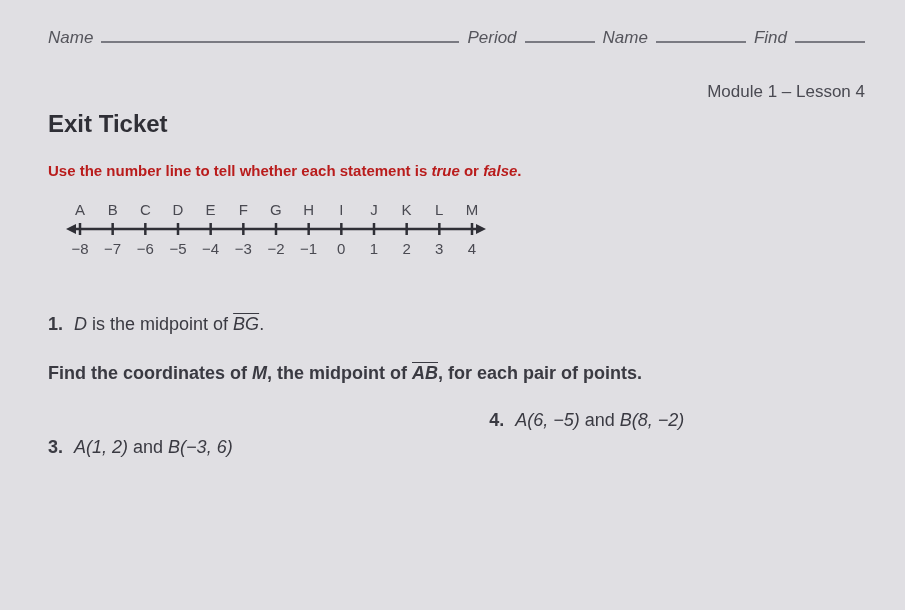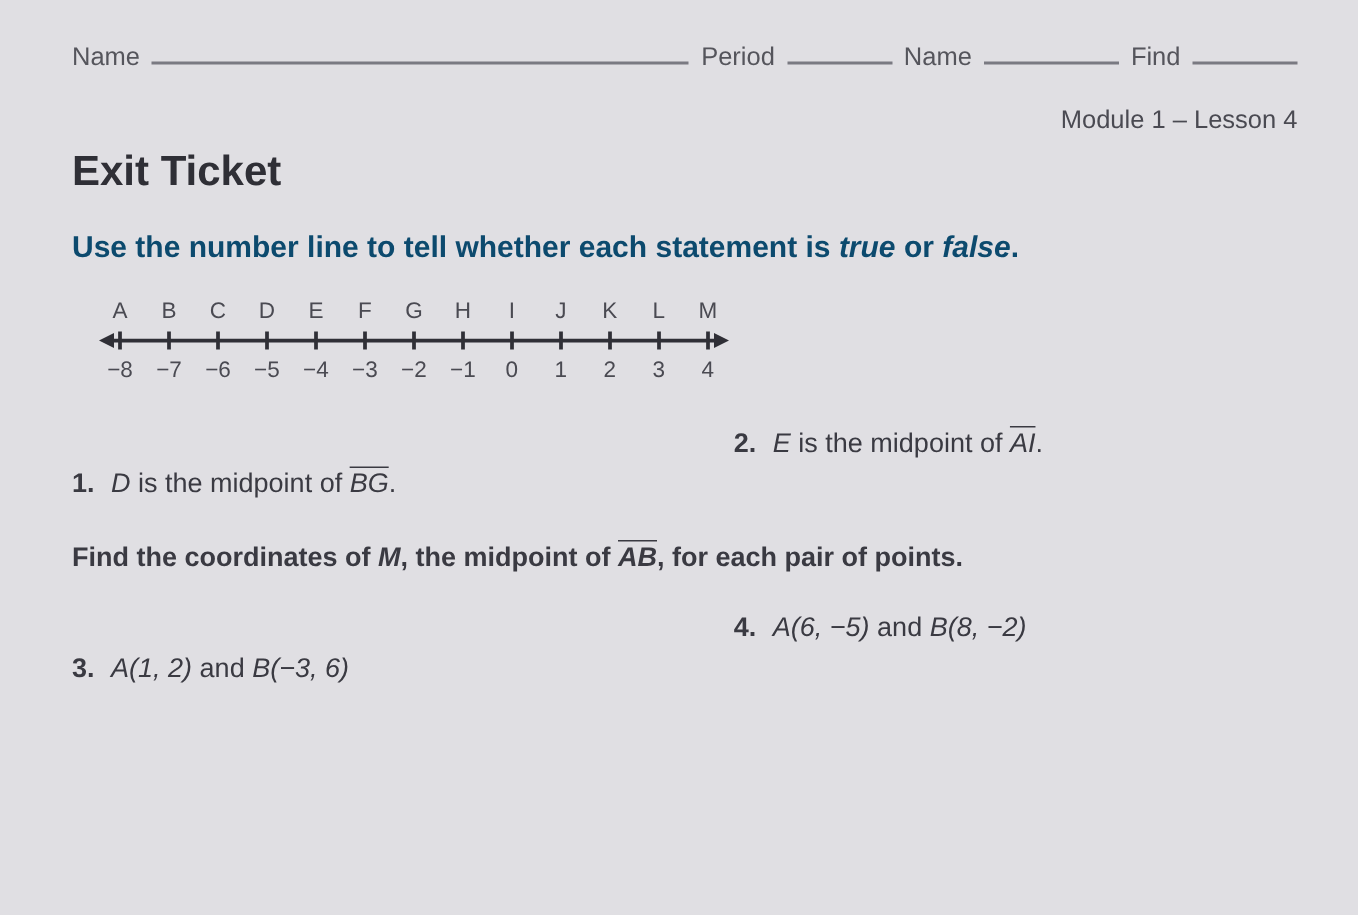--- a/index.html
+++ b/index.html
@@ -12,33 +12,34 @@
     color: #3a3a40;
     padding: 28px 40px 20px 48px;
     position: relative;
   }
   .header-row {
     display: flex;
     align-items: baseline;
     gap: 8px;
     font-size: 17px;
     color: #55555c;
-    margin-bottom: 22px;
+    margin-bottom: 34px;
+    font-style: italic;
   }
   .blank {
     flex: 1;
     border-bottom: 2px solid #7a7a82;
     height: 14px;
     min-width: 40px;
   }
   .blank.short { flex: 0 0 70px; }
   .blank.med { flex: 0 0 90px; }
   .module { font-size: 17px; color: #4a4a52; margin-bottom: 8px; text-align: right; }
-  .title { font-size: 28px; font-weight: bold; color: #2f2f36; margin-bottom: 24px; }
-  .instr { font-size: 20px; font-weight: bold; color: #0c4a6e; margin-bottom: 22px; }
+  .title { font-size: 24px; font-weight: bold; color: #2f2f36; margin-bottom: 24px; }
+  .instr { font-size: 15px; font-weight: bold; color: #b91c1c; margin-bottom: 22px; }
   .em { font-style: italic; font-weight: bold; }
   .numberline-wrap { margin: 0 0 30px 18px; width: 420px; }
   .letters, .nums {
     display: flex;
     justify-content: space-between;
     font-size: 15px;
     color: #4a4a52;
     padding: 0 2px;
   }
   .letters span, .nums span { width: 24px; text-align: center; }
@@ -127,24 +128,20 @@
       <span>3</span>
       <span>4</span>
     </div>
 </div>
 
 <div class="problems">
   <div class="prob left-col">
     <span class="num">1.</span>
     <span class="mvar">D</span><span> is the midpoint of </span><span class="seg">BG</span><span>.</span>
   </div>
-  <div class="prob right-col">
-    <span class="num">2.</span>
-    <span class="mvar">E</span><span> is the midpoint of </span><span class="seg">AI</span><span>.</span>
-  </div>
 </div>
 
 <div class="section-instr">
   <span>Find the coordinates of </span><span class="mvar">M</span><span>, the midpoint of </span><span class="seg">AB</span><span>, for each pair of points.</span>
 </div>
 
 <div class="problems">
   <div class="prob left-col">
     <span class="num">3.</span>
     <span class="mvar">A(1, 2)</span><span> and </span><span class="mvar">B(−3, 6)</span>

